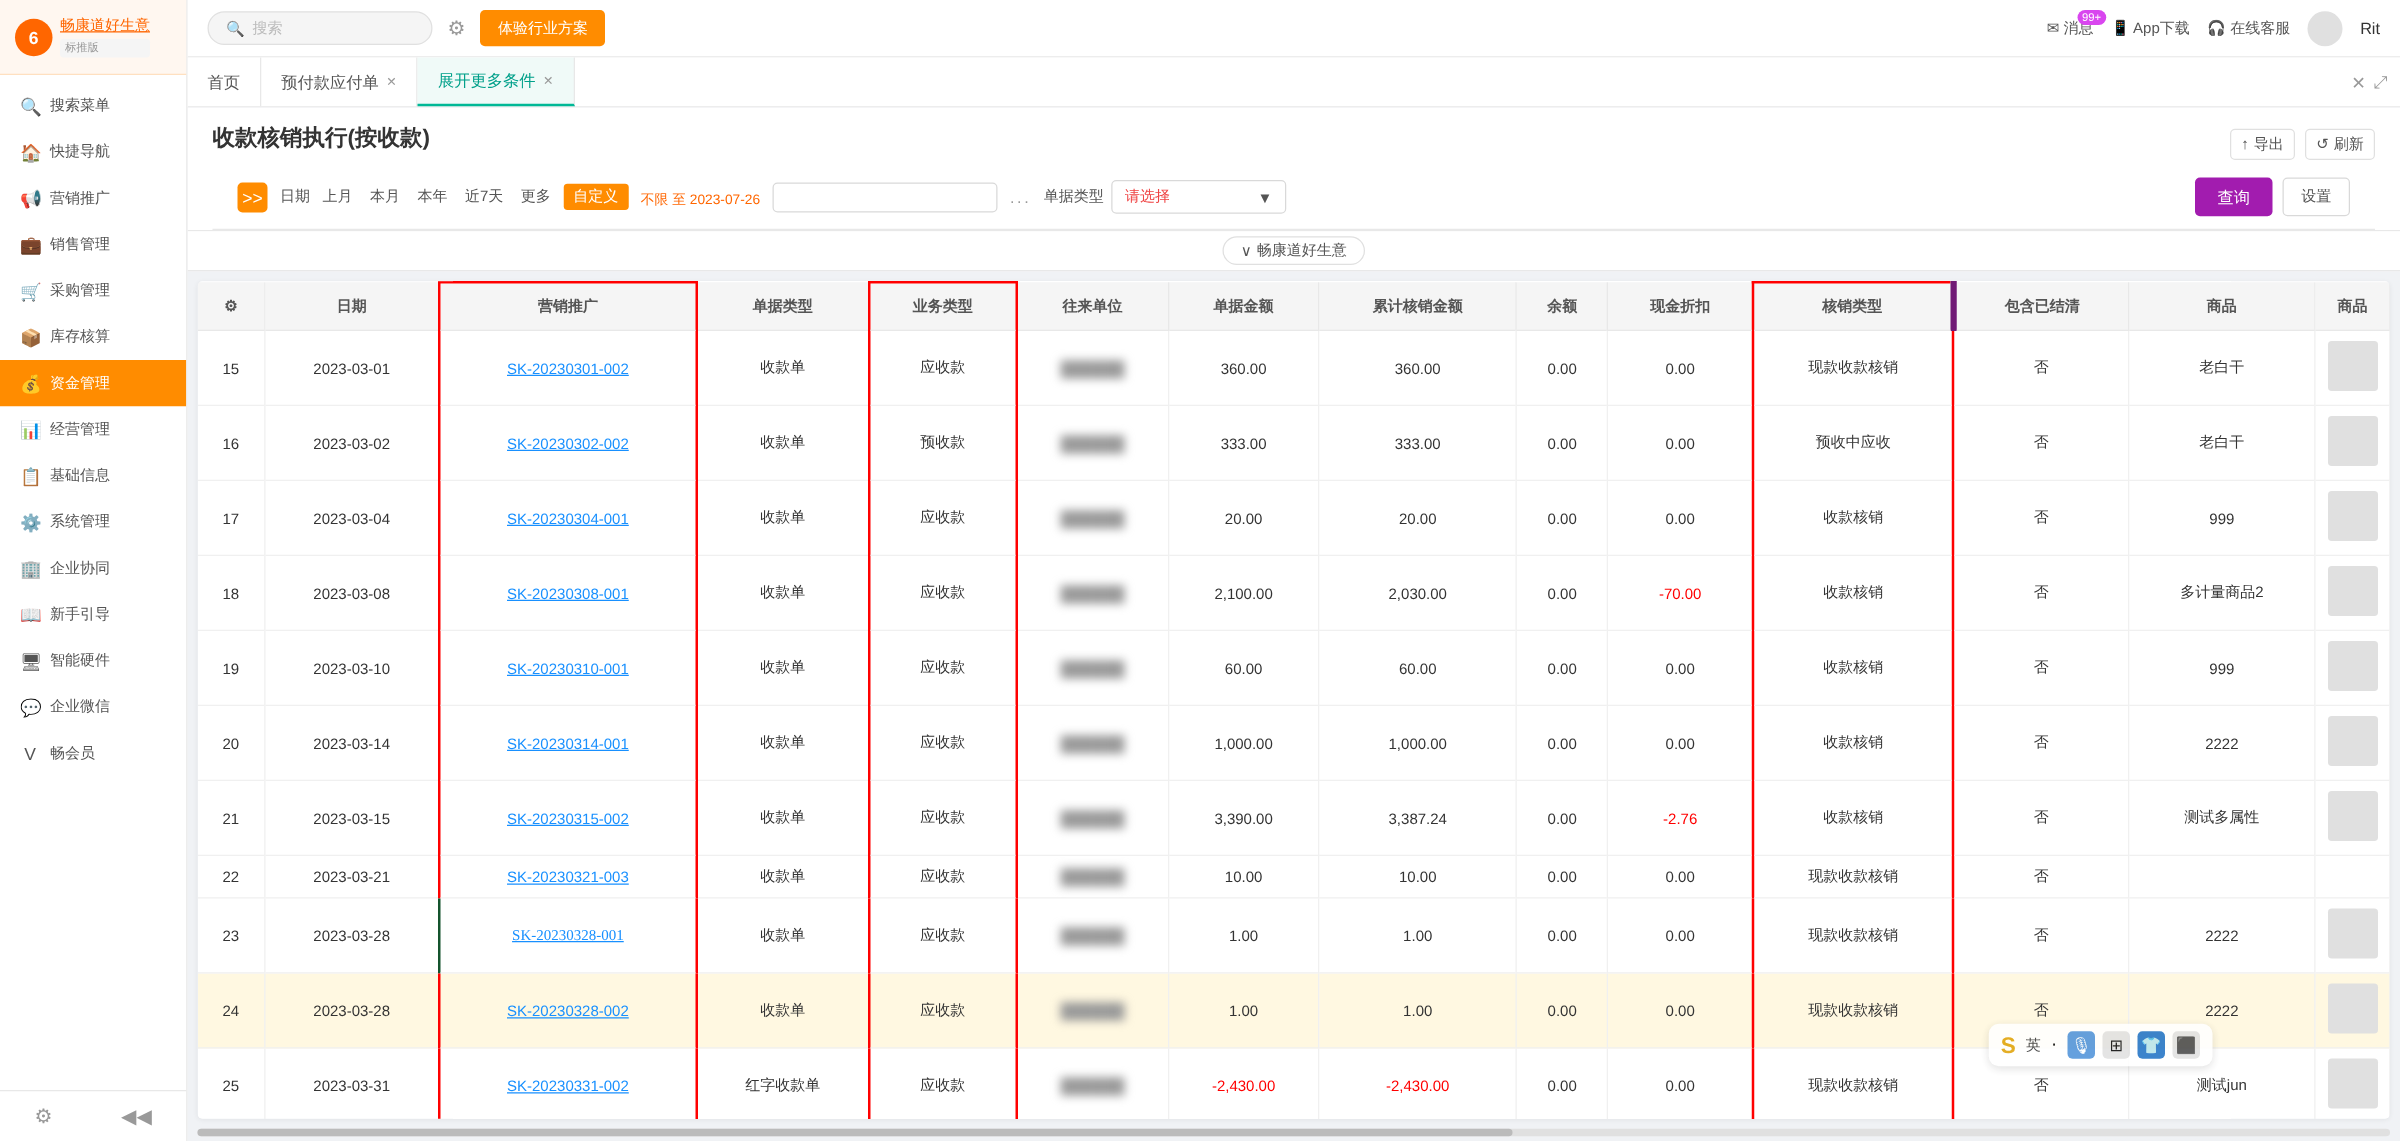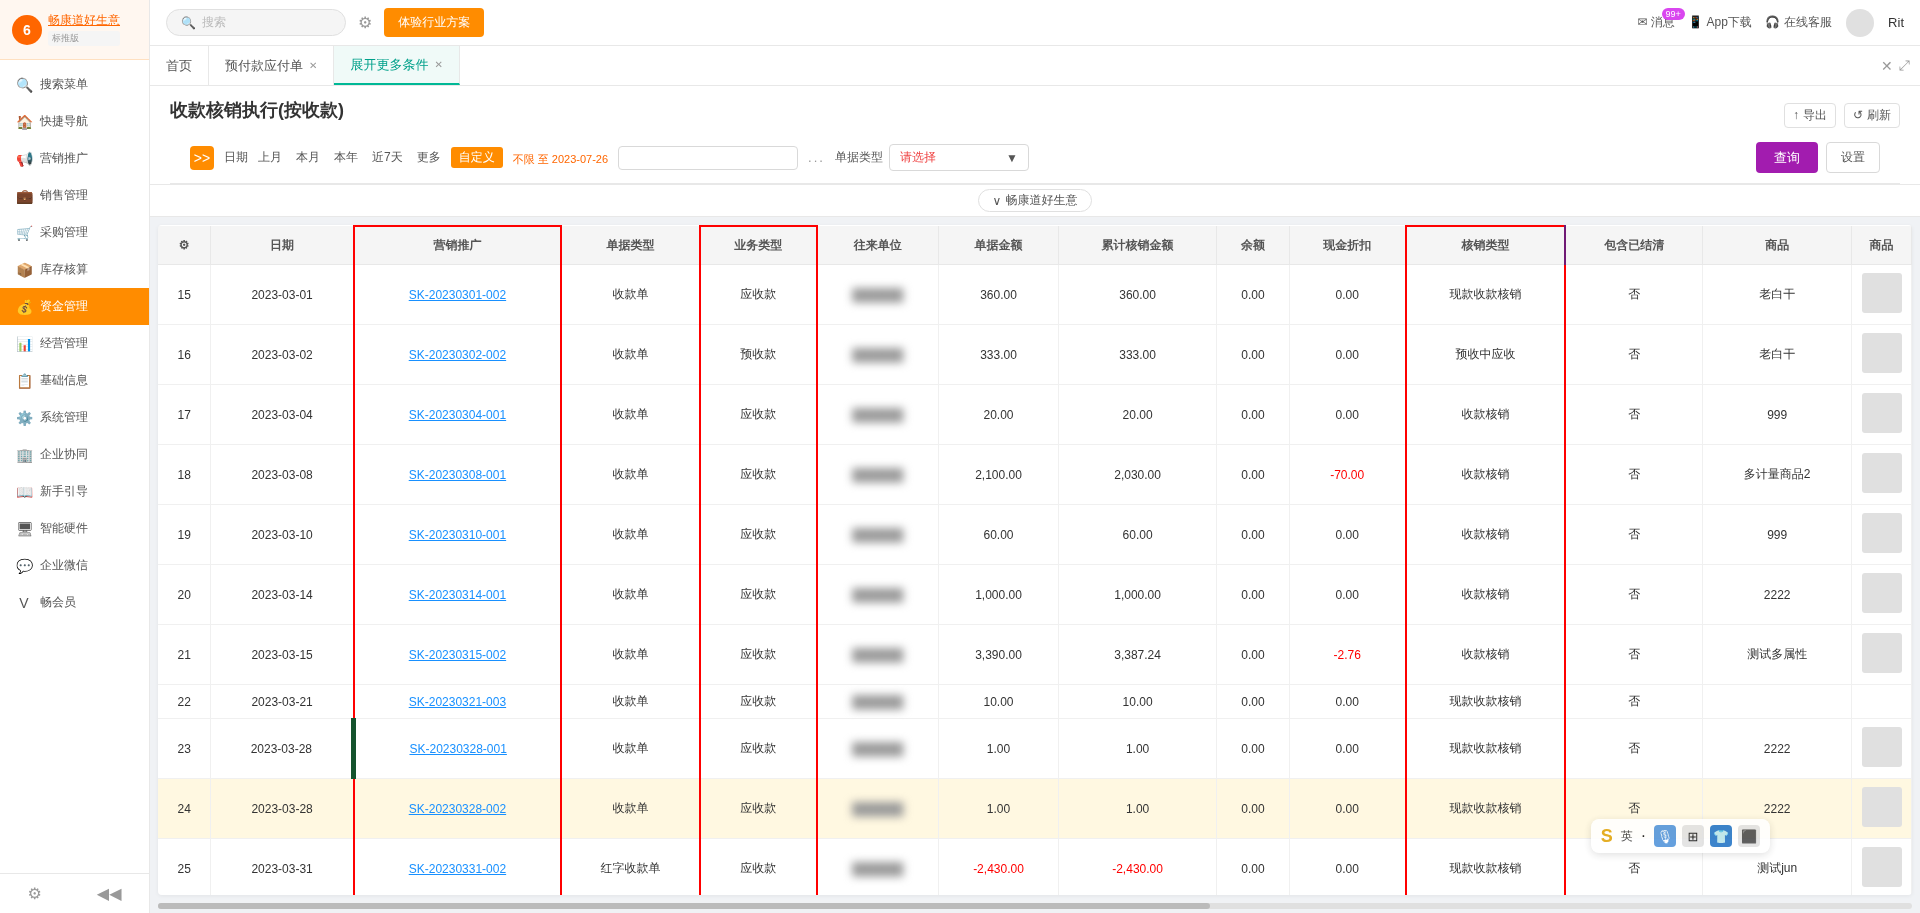--- a/index.html
+++ b/index.html
@@ -480,21 +480,21 @@
             <th>⚙</th>
             <th>日期</th>
             <th style="border-left:2px solid #f00;border-right:2px solid #f00;border-top:2px solid #f00;">营销推广</th>
             <th>单据类型</th>
             <th style="border-left:2px solid #f00;border-right:2px solid #f00;border-top:2px solid #f00;">业务类型</th>
             <th>往来单位</th>
             <th>单据金额</th>
             <th>累计核销金额</th>
             <th>余额</th>
             <th>现金折扣</th>
-            <th style="border-left:2px solid #f00;border-right:2px solid #701a75;border-top:2px solid #f00;">核销类型</th>
+            <th style="border-left:2px solid #f00;border-right:5px solid #701a75;border-top:2px solid #f00;">核销类型</th>
             <th>包含已结清</th>
             <th>商品</th>
             <th>商品</th>
           </tr>
         </thead>
         <tbody id="table-body">
         <tr>
       <td>15</td>
       <td>2023-03-01</td>
       <td class="link-cell" style="border-left:2px solid #f00;border-right:2px solid #f00;">SK-20230301-002</td>
@@ -634,21 +634,21 @@
       <td style="border-left:2px solid #f00;border-right:2px solid #f00;">现款收款核销</td>
       <td>否</td>
       <td></td>
       <td style="width:60px;">
         
       </td>
     </tr>
             <tr>
       <td>23</td>
       <td>2023-03-28</td>
-      <td class="link-cell" style="border-left:5px solid #14532d;border-right:2px solid #f00;">SK-20230328-001</td>
+      <td class="link-cell" style="border-left:2px solid #14532d;border-right:2px solid #f00;font-family:Liberation Serif, serif;">SK-20230328-001</td>
       <td>收款单</td>
       <td style="border-left:2px solid #f00;border-right:2px solid #f00;">应收款</td>
       <td><span style="filter:blur(4px);color:#999;user-select:none;">██████</span></td>
       <td>1.00</td>
       <td>1.00</td>
       <td>0.00</td>
       <td>0.00</td>
       <td style="border-left:2px solid #f00;border-right:2px solid #f00;">现款收款核销</td>
       <td>否</td>
       <td>2222</td>

